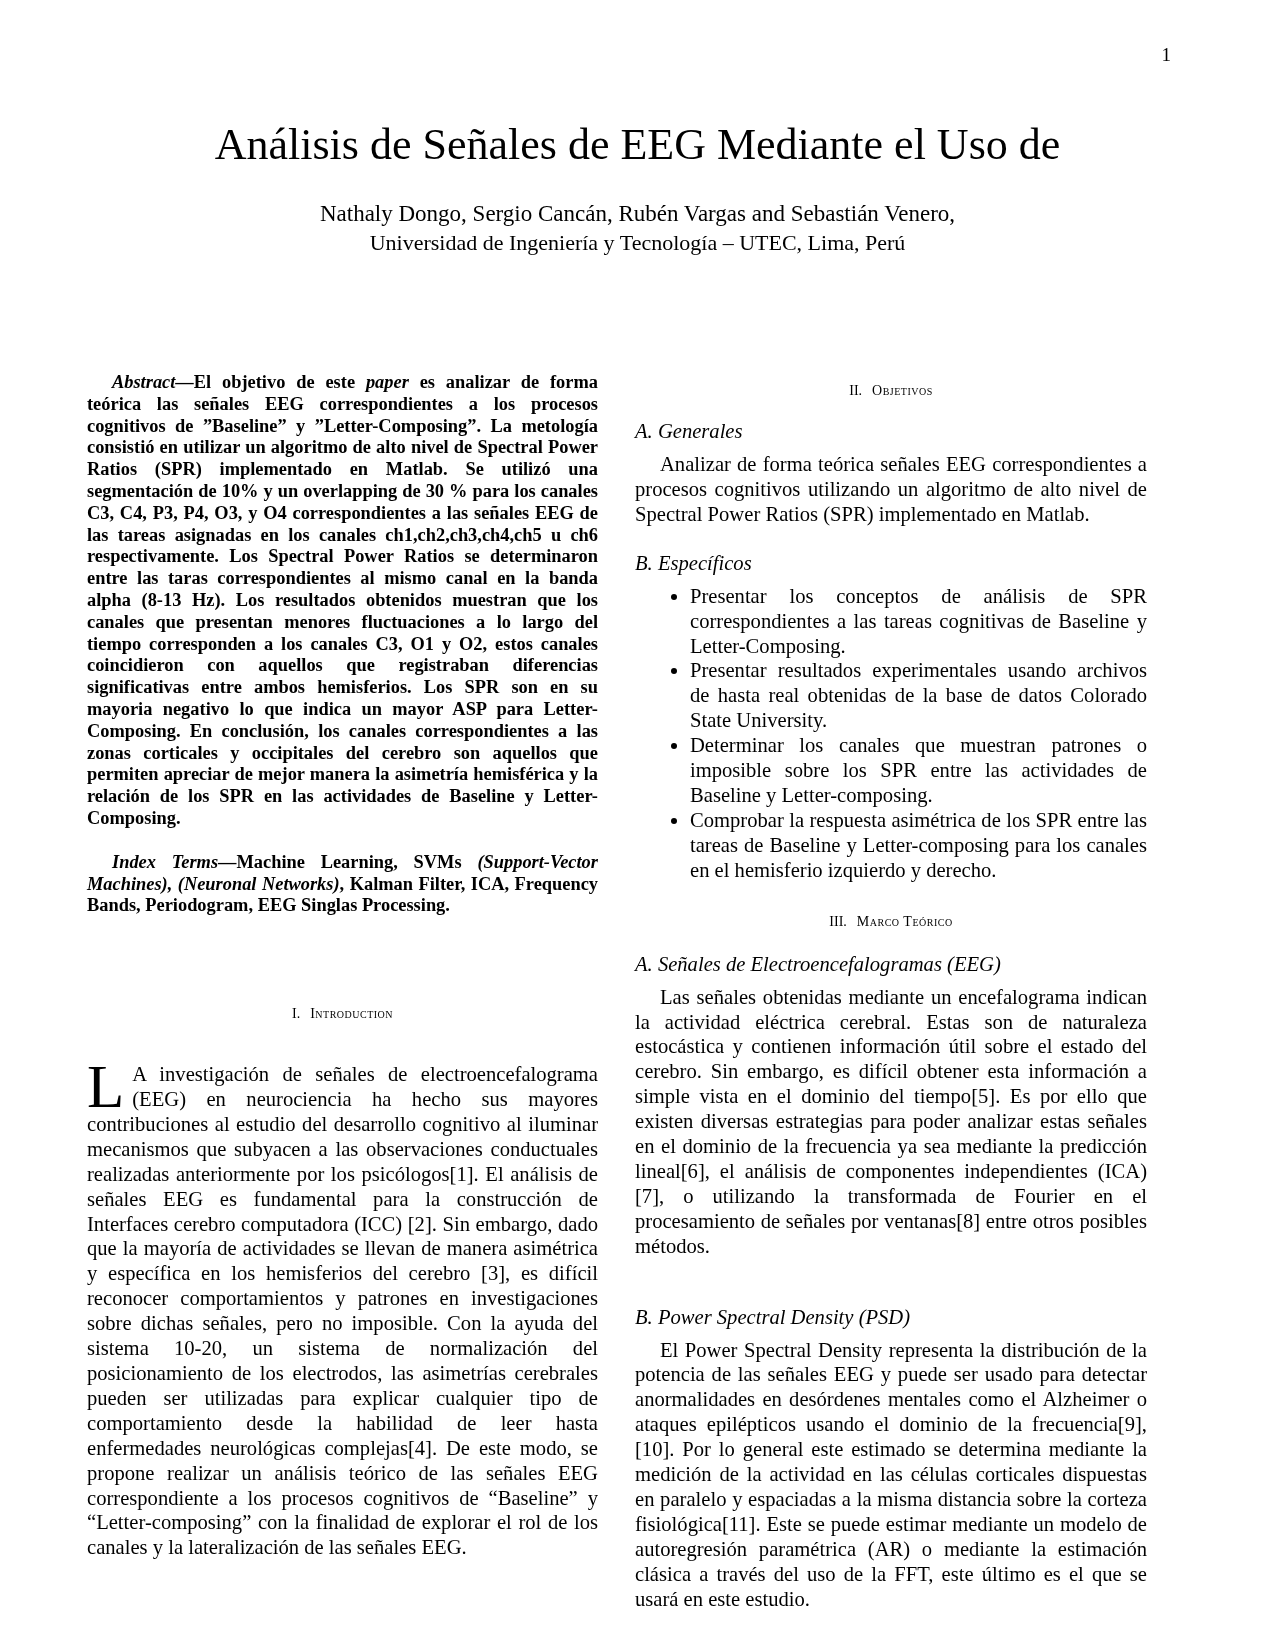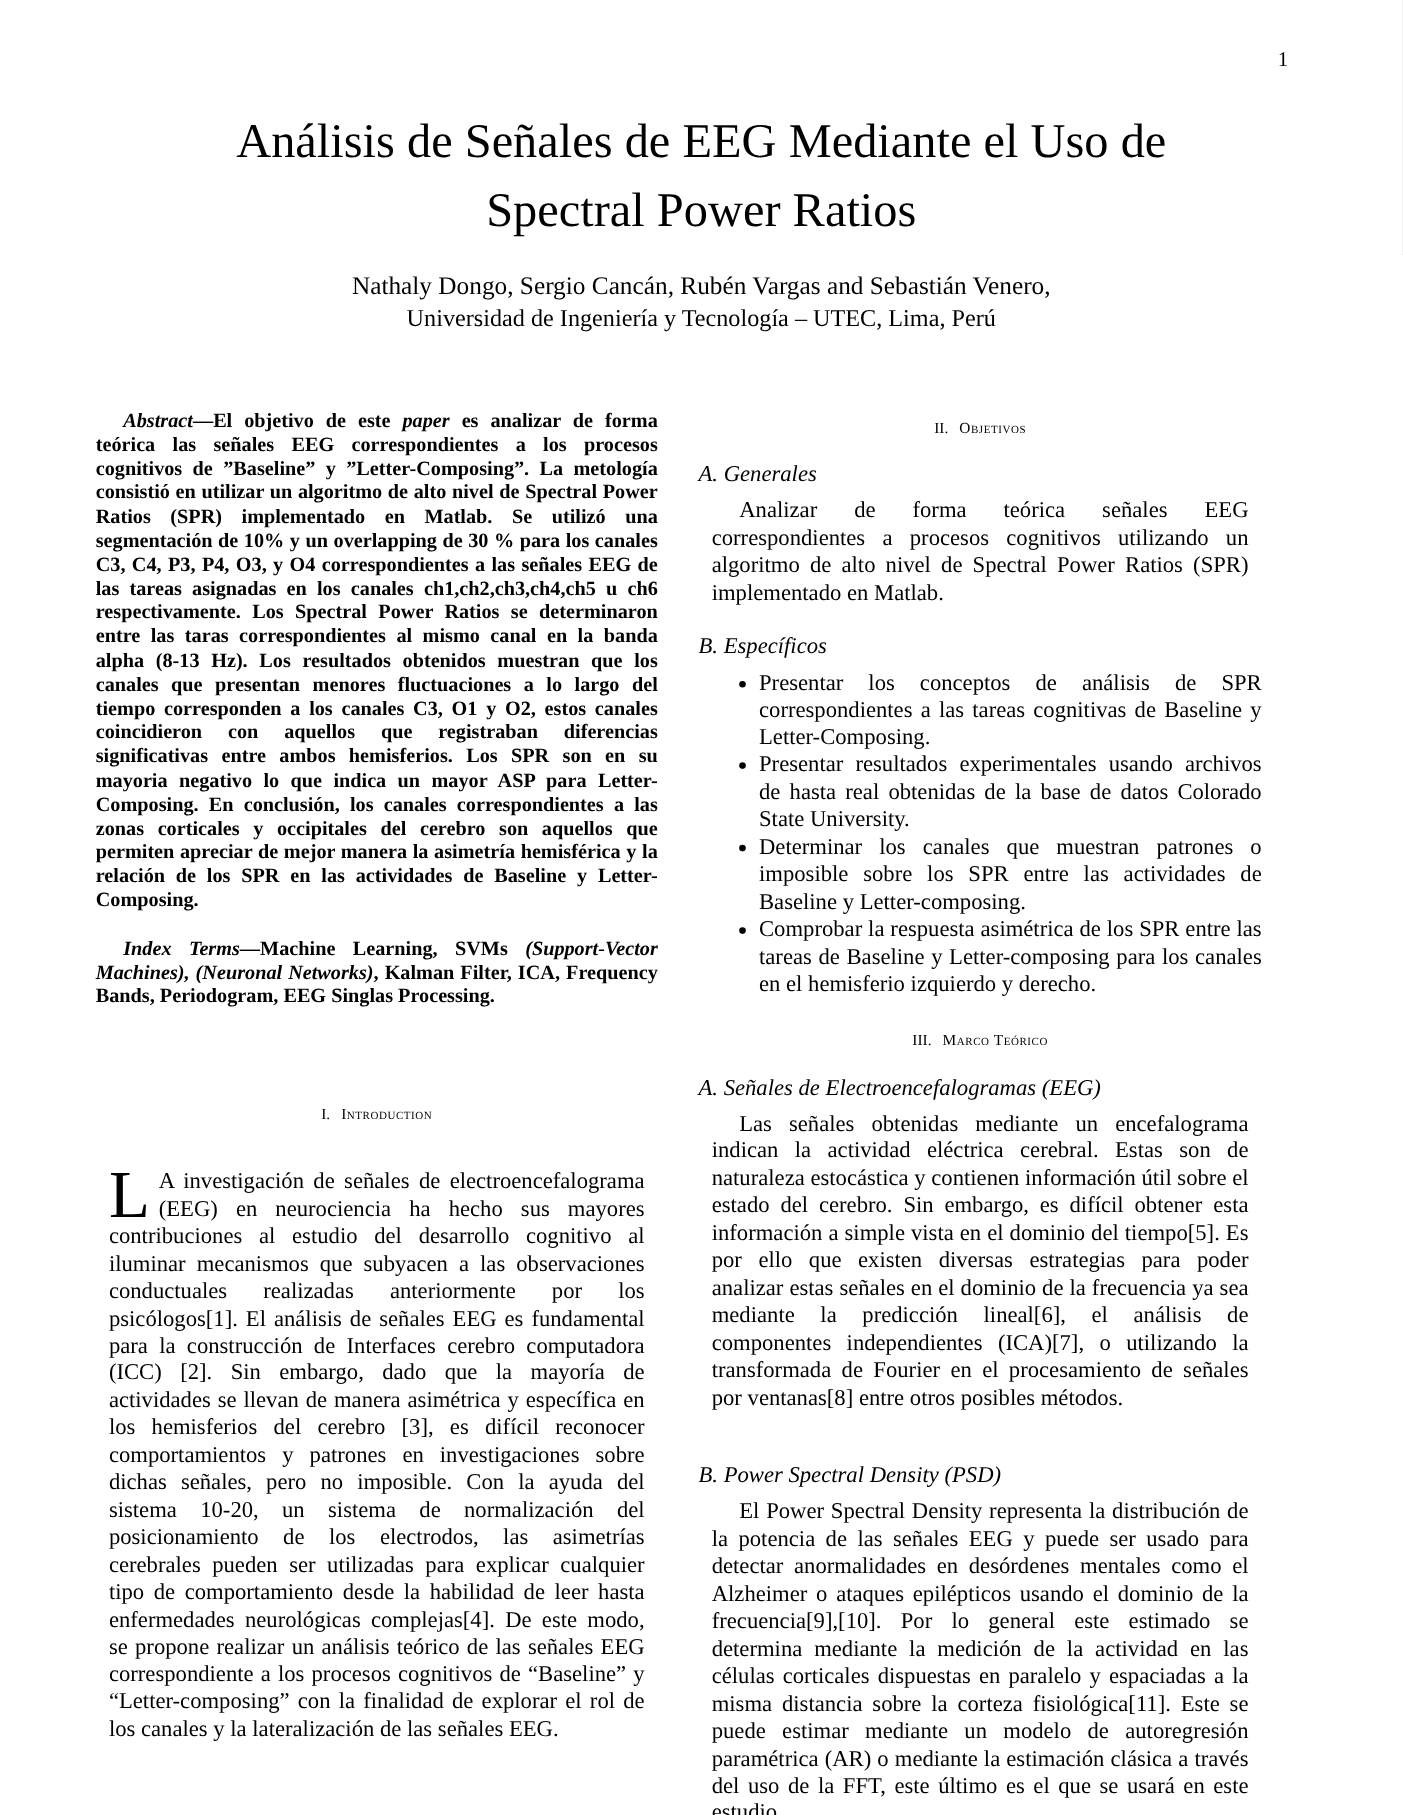--- a/index.html
+++ b/index.html
@@ -14,21 +14,21 @@
     overflow: hidden;
   }
   .page-number {
     position: absolute;
     top: 44px;
     right: 104px;
     font-size: 19px;
   }
   .header {
     position: absolute;
-    top: 98px;
+    top: 114px;
     left: 0;
     width: 100%;
     text-align: center;
   }
   .title {
     font-size: 44px;
     line-height: 62px;
     font-weight: 400;
     margin: 0;
   }
@@ -71,21 +71,21 @@
   .sec-heading .sc { font-variant: small-caps; letter-spacing: 0.5px; }
   .sec-num { margin-right: 10px; }
   #intro-heading { margin-top: 84px; text-align: center; }
   #obj-heading   { margin-top: 6px; }
   #marco-heading { margin-top: 26px; }
 
   .body-par {
     font-size: 20.6px;
     line-height: 24.9px;
     text-align: justify;
-    margin: 12px;
+    margin: 0;
   }
   .indent { text-indent: 25px; }
   .intro-par { margin-top: 36px; }
 
   .dropcap {
     float: left;
     font-size: 61px;
     line-height: 46px;
     margin: 2px 8px 0 0;
   }
@@ -117,21 +117,20 @@
 </head>
 <body>
 
 <div class="page">
 
   <div class="page-number">1</div>
 
   <div class="header">
     <h1 class="title">
       <span>Análisis de Señales de EEG Mediante el Uso de</span><br>
-      <span>Spectral Power Ratios</span>
     </h1>
     <div class="authors">Nathaly Dongo, Sergio Cancán, Rubén Vargas and Sebastián Venero,</div>
     <div class="affiliation">Universidad de Ingeniería y Tecnología – UTEC, Lima, Perú</div>
   </div>
 
   <div class="columns">
 
     <div class="col-left">
       <p class="abstract"><i>Abstract</i><span><span>—El objetivo de este </span><i>paper</i><span> es analizar de forma teórica las señales EEG correspondientes a los procesos cognitivos de ”Baseline” y ”Letter-Composing”. La metología consistió en utilizar un algoritmo de alto nivel de Spectral Power Ratios (SPR) implementado en Matlab. Se utilizó una segmentación de 10% y un overlapping de 30 % para los canales C3, C4, P3, P4, O3, y O4 correspondientes a las señales EEG de las tareas asignadas en los canales ch1,ch2,ch3,ch4,ch5 u ch6 respectivamente. Los Spectral Power Ratios se determinaron entre las taras correspondientes al mismo canal en la banda alpha (8-13 Hz). Los resultados obtenidos muestran que los canales que presentan menores fluctuaciones a lo largo del tiempo corresponden a los canales C3, O1 y O2, estos canales coincidieron con aquellos que registraban diferencias significativas entre ambos hemisferios. Los SPR son en su mayoria negativo lo que indica un mayor ASP para Letter-Composing. En conclusión, los canales correspondientes a las zonas corticales y occipitales del cerebro son aquellos que permiten apreciar de mejor manera la asimetría hemisférica y la relación de los SPR en las actividades de Baseline y Letter-Composing.</span></span></p>
 

